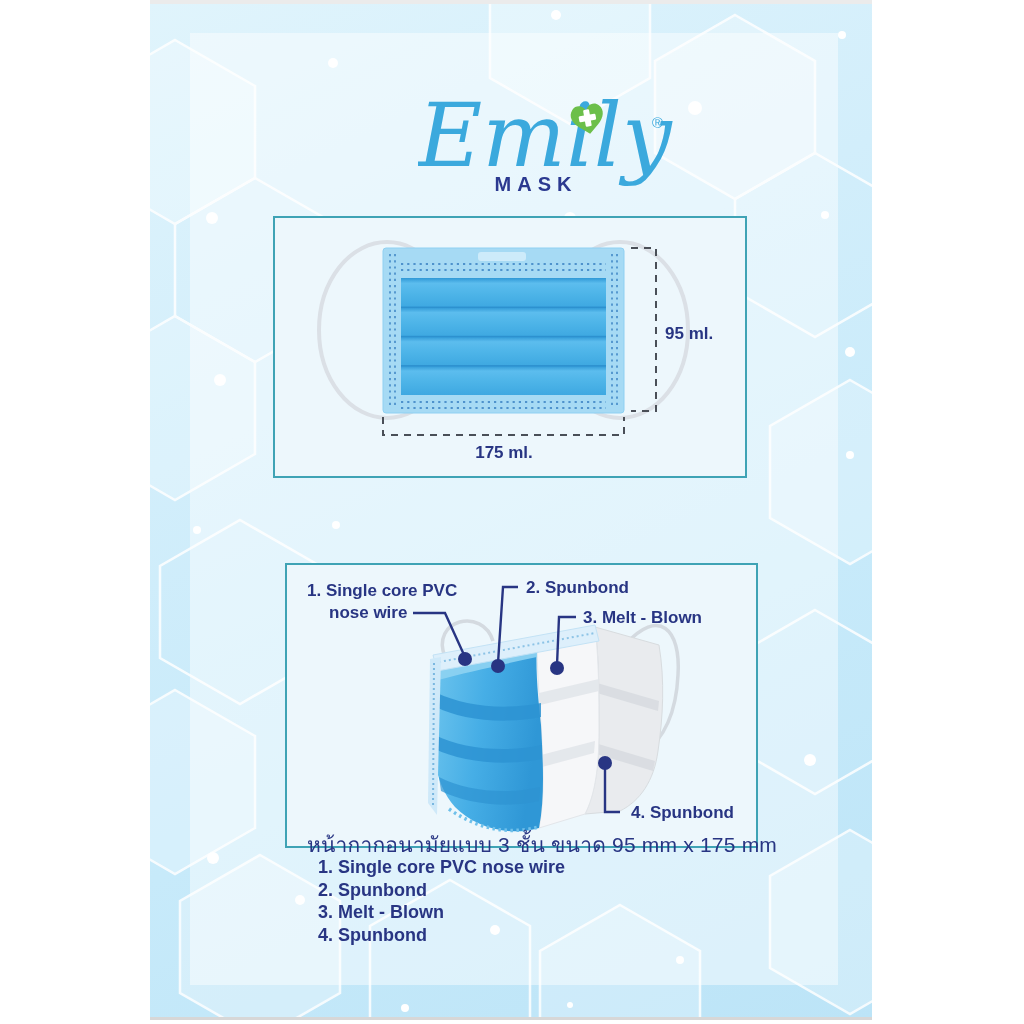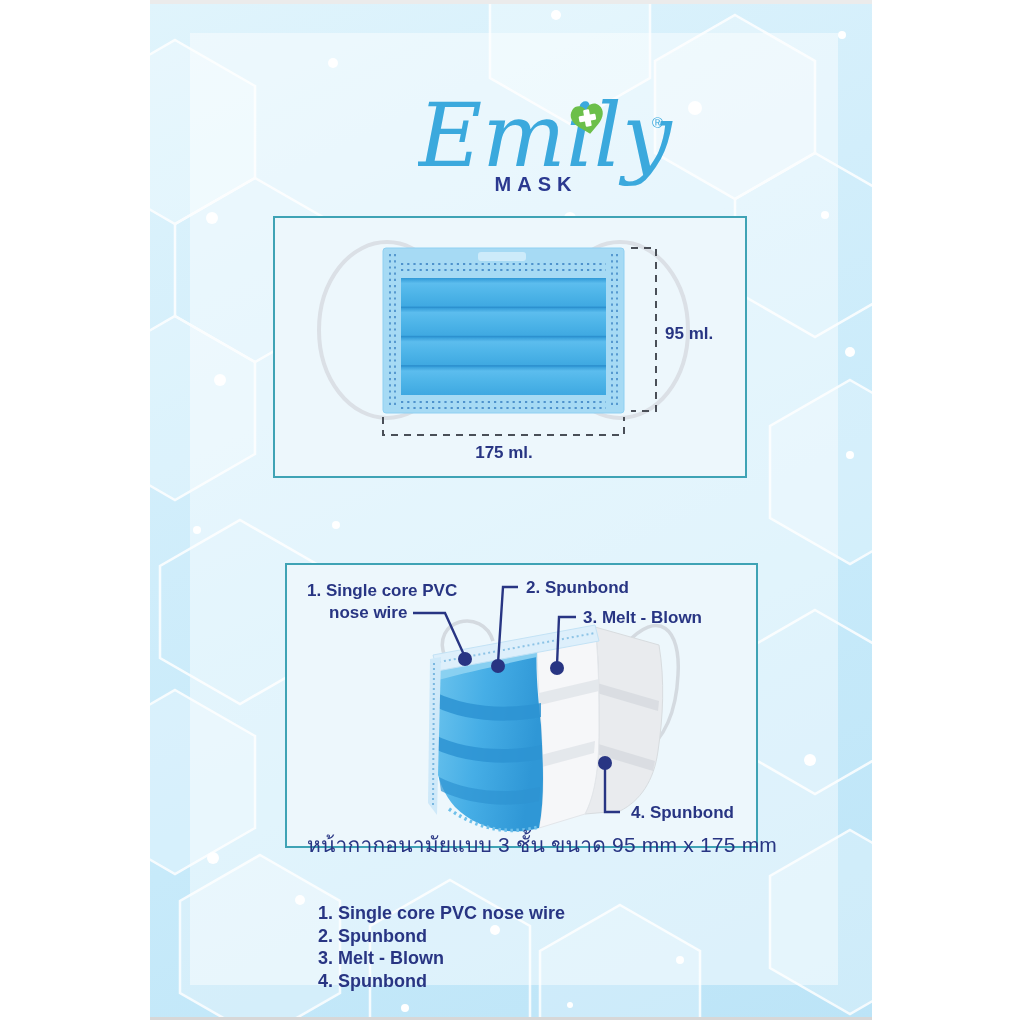--- a/index.html
+++ b/index.html
@@ -25,21 +25,21 @@
     position:absolute;border:2px solid #3fa3b5;background:#edf7fc;z-index:3;
   }
   .panel-size{left:123px;top:216px;width:470px;height:258px;}
   .panel-layers{left:135px;top:520px;width:469px;height:281px;margin-top:43px;}
   .panel svg{display:block;}
   .summary-heading{
     position:absolute;left:0;top:828px;width:100%;text-align:center;z-index:3;
     color:#283583;font-size:21px;font-weight:normal;letter-spacing:0.2px;margin-left:31px;
   }
   .summary-list{
-    position:absolute;left:168px;top:902px;z-index:3;
+    position:absolute;left:168px;top:856px;z-index:3;
     color:#283583;font-size:18px;font-weight:bold;line-height:22.5px;
   }
   .summary-list .item{white-space:pre;}
   .navy-label{fill:#283583;font-weight:bold;font-family:"Liberation Sans",sans-serif;}
 </style>
 </head>
 <body>
 
 <div class="poster">
 

